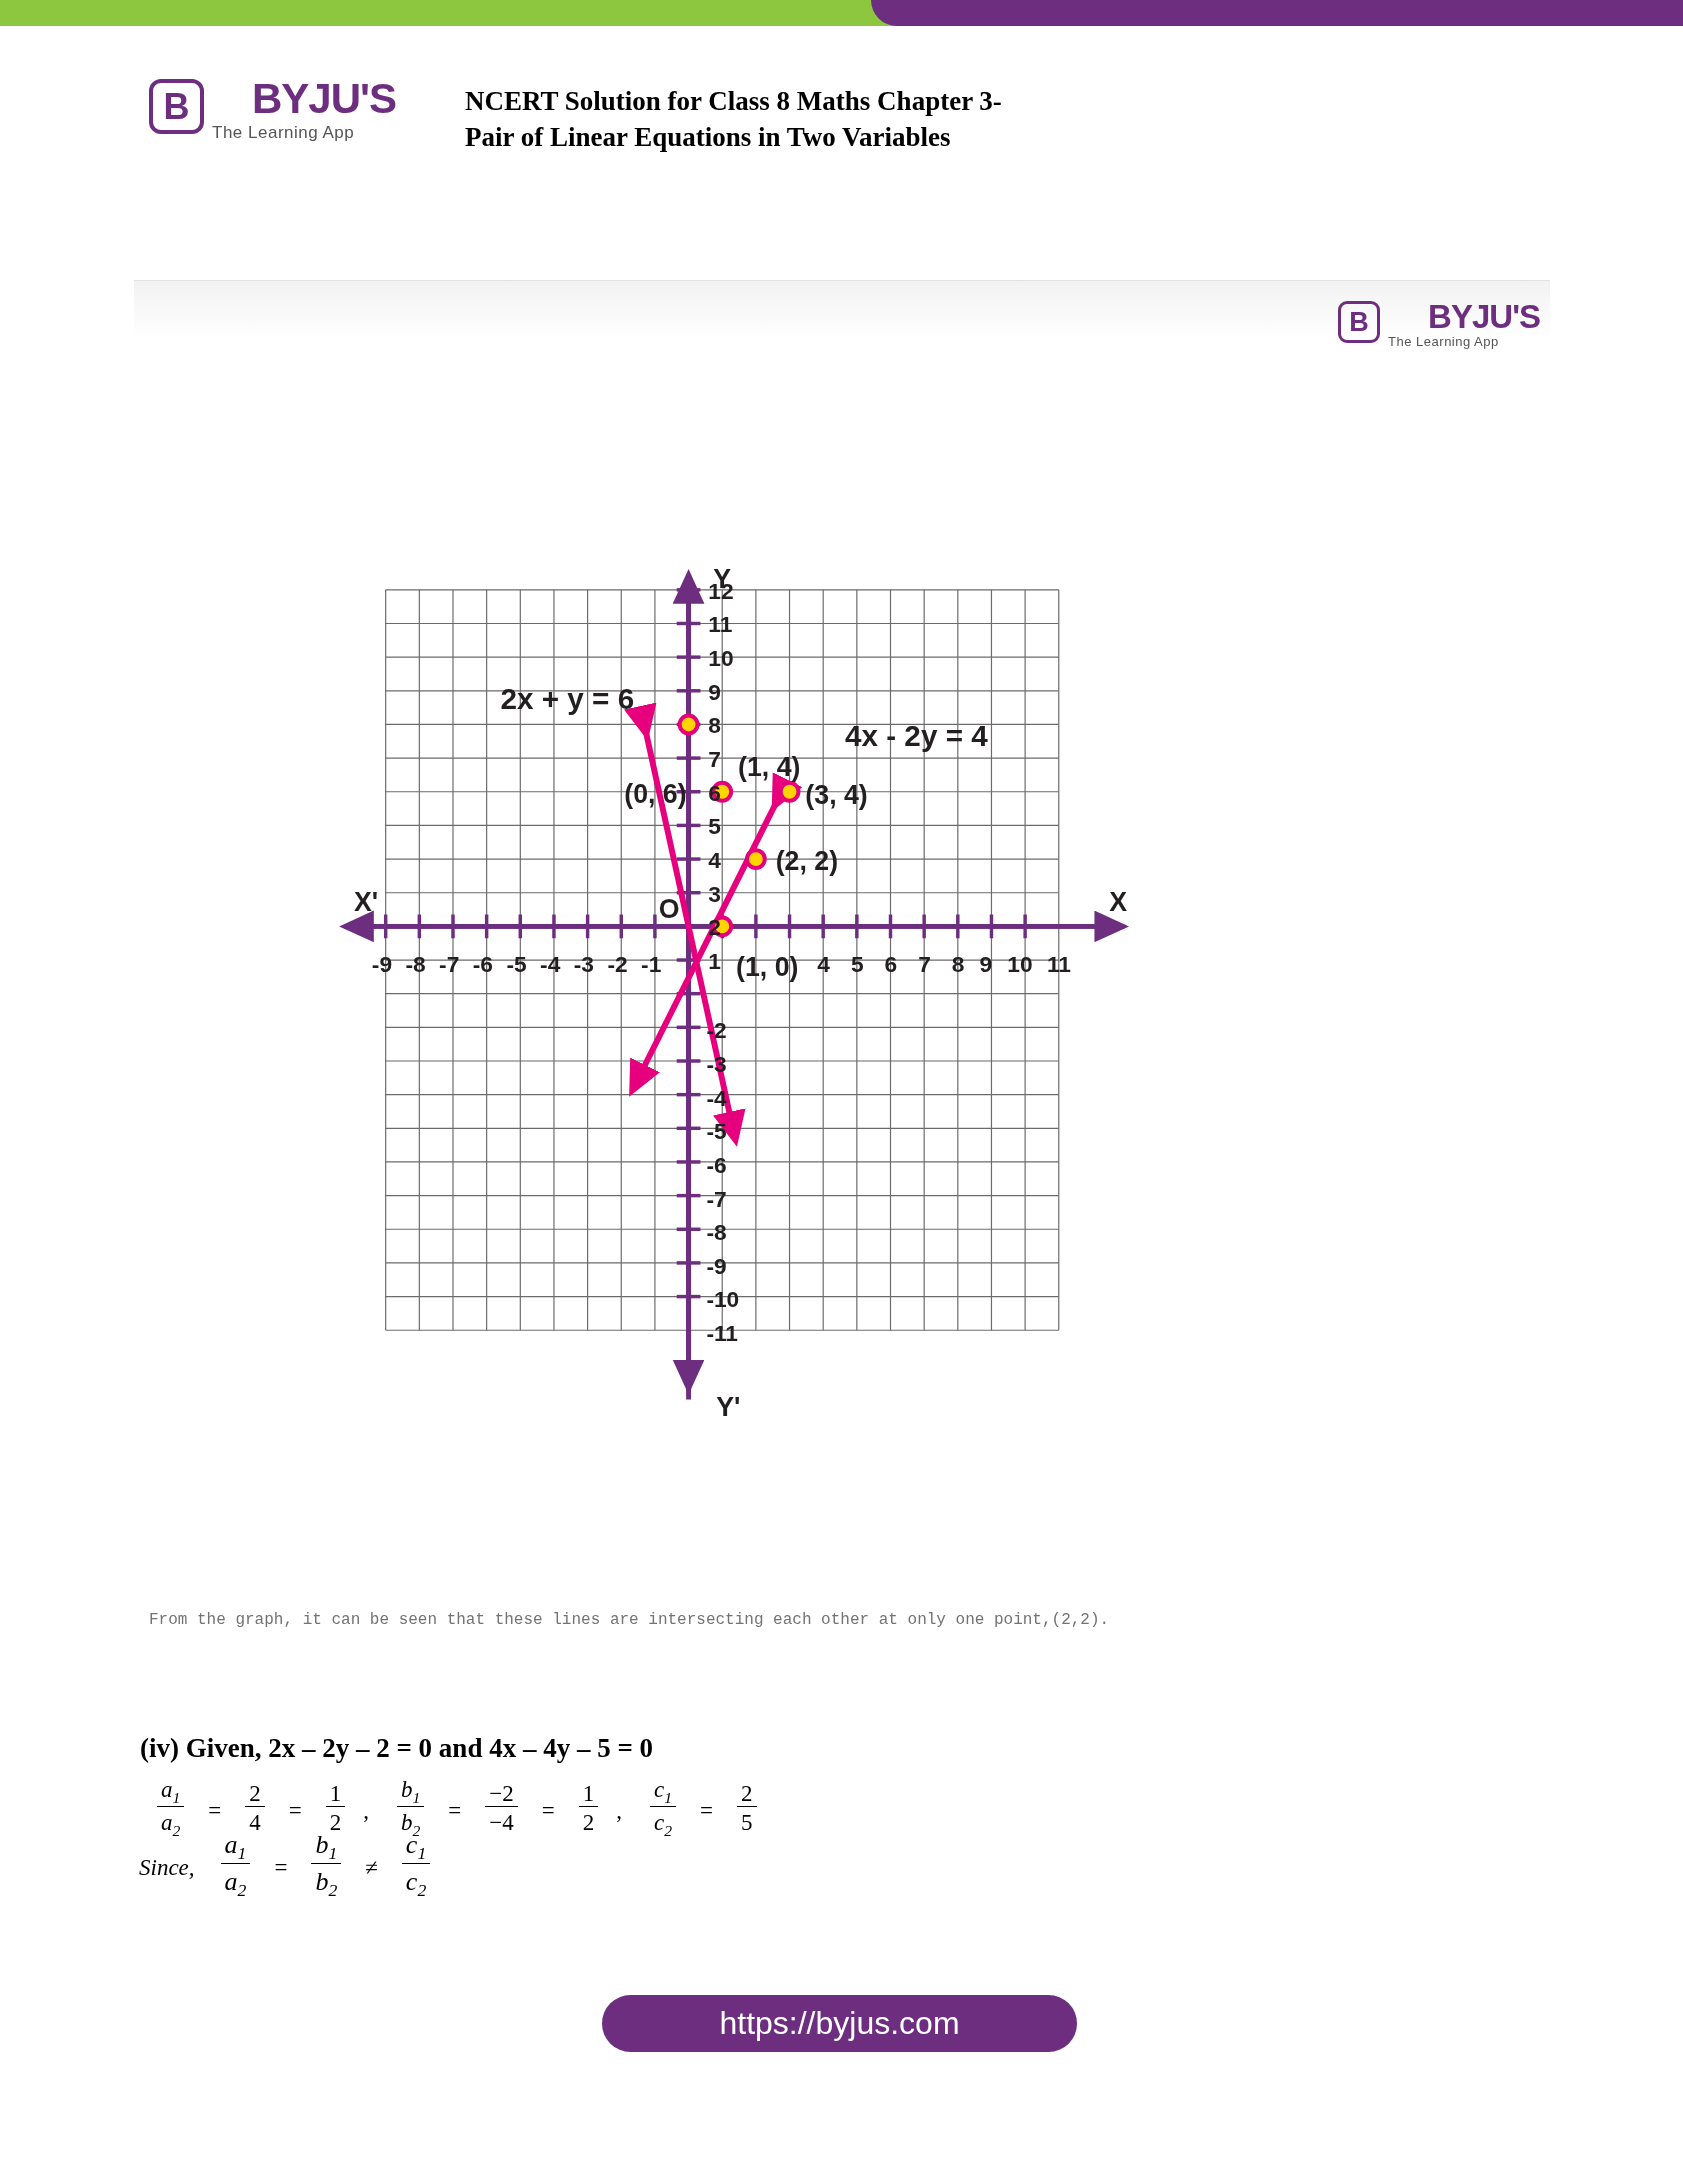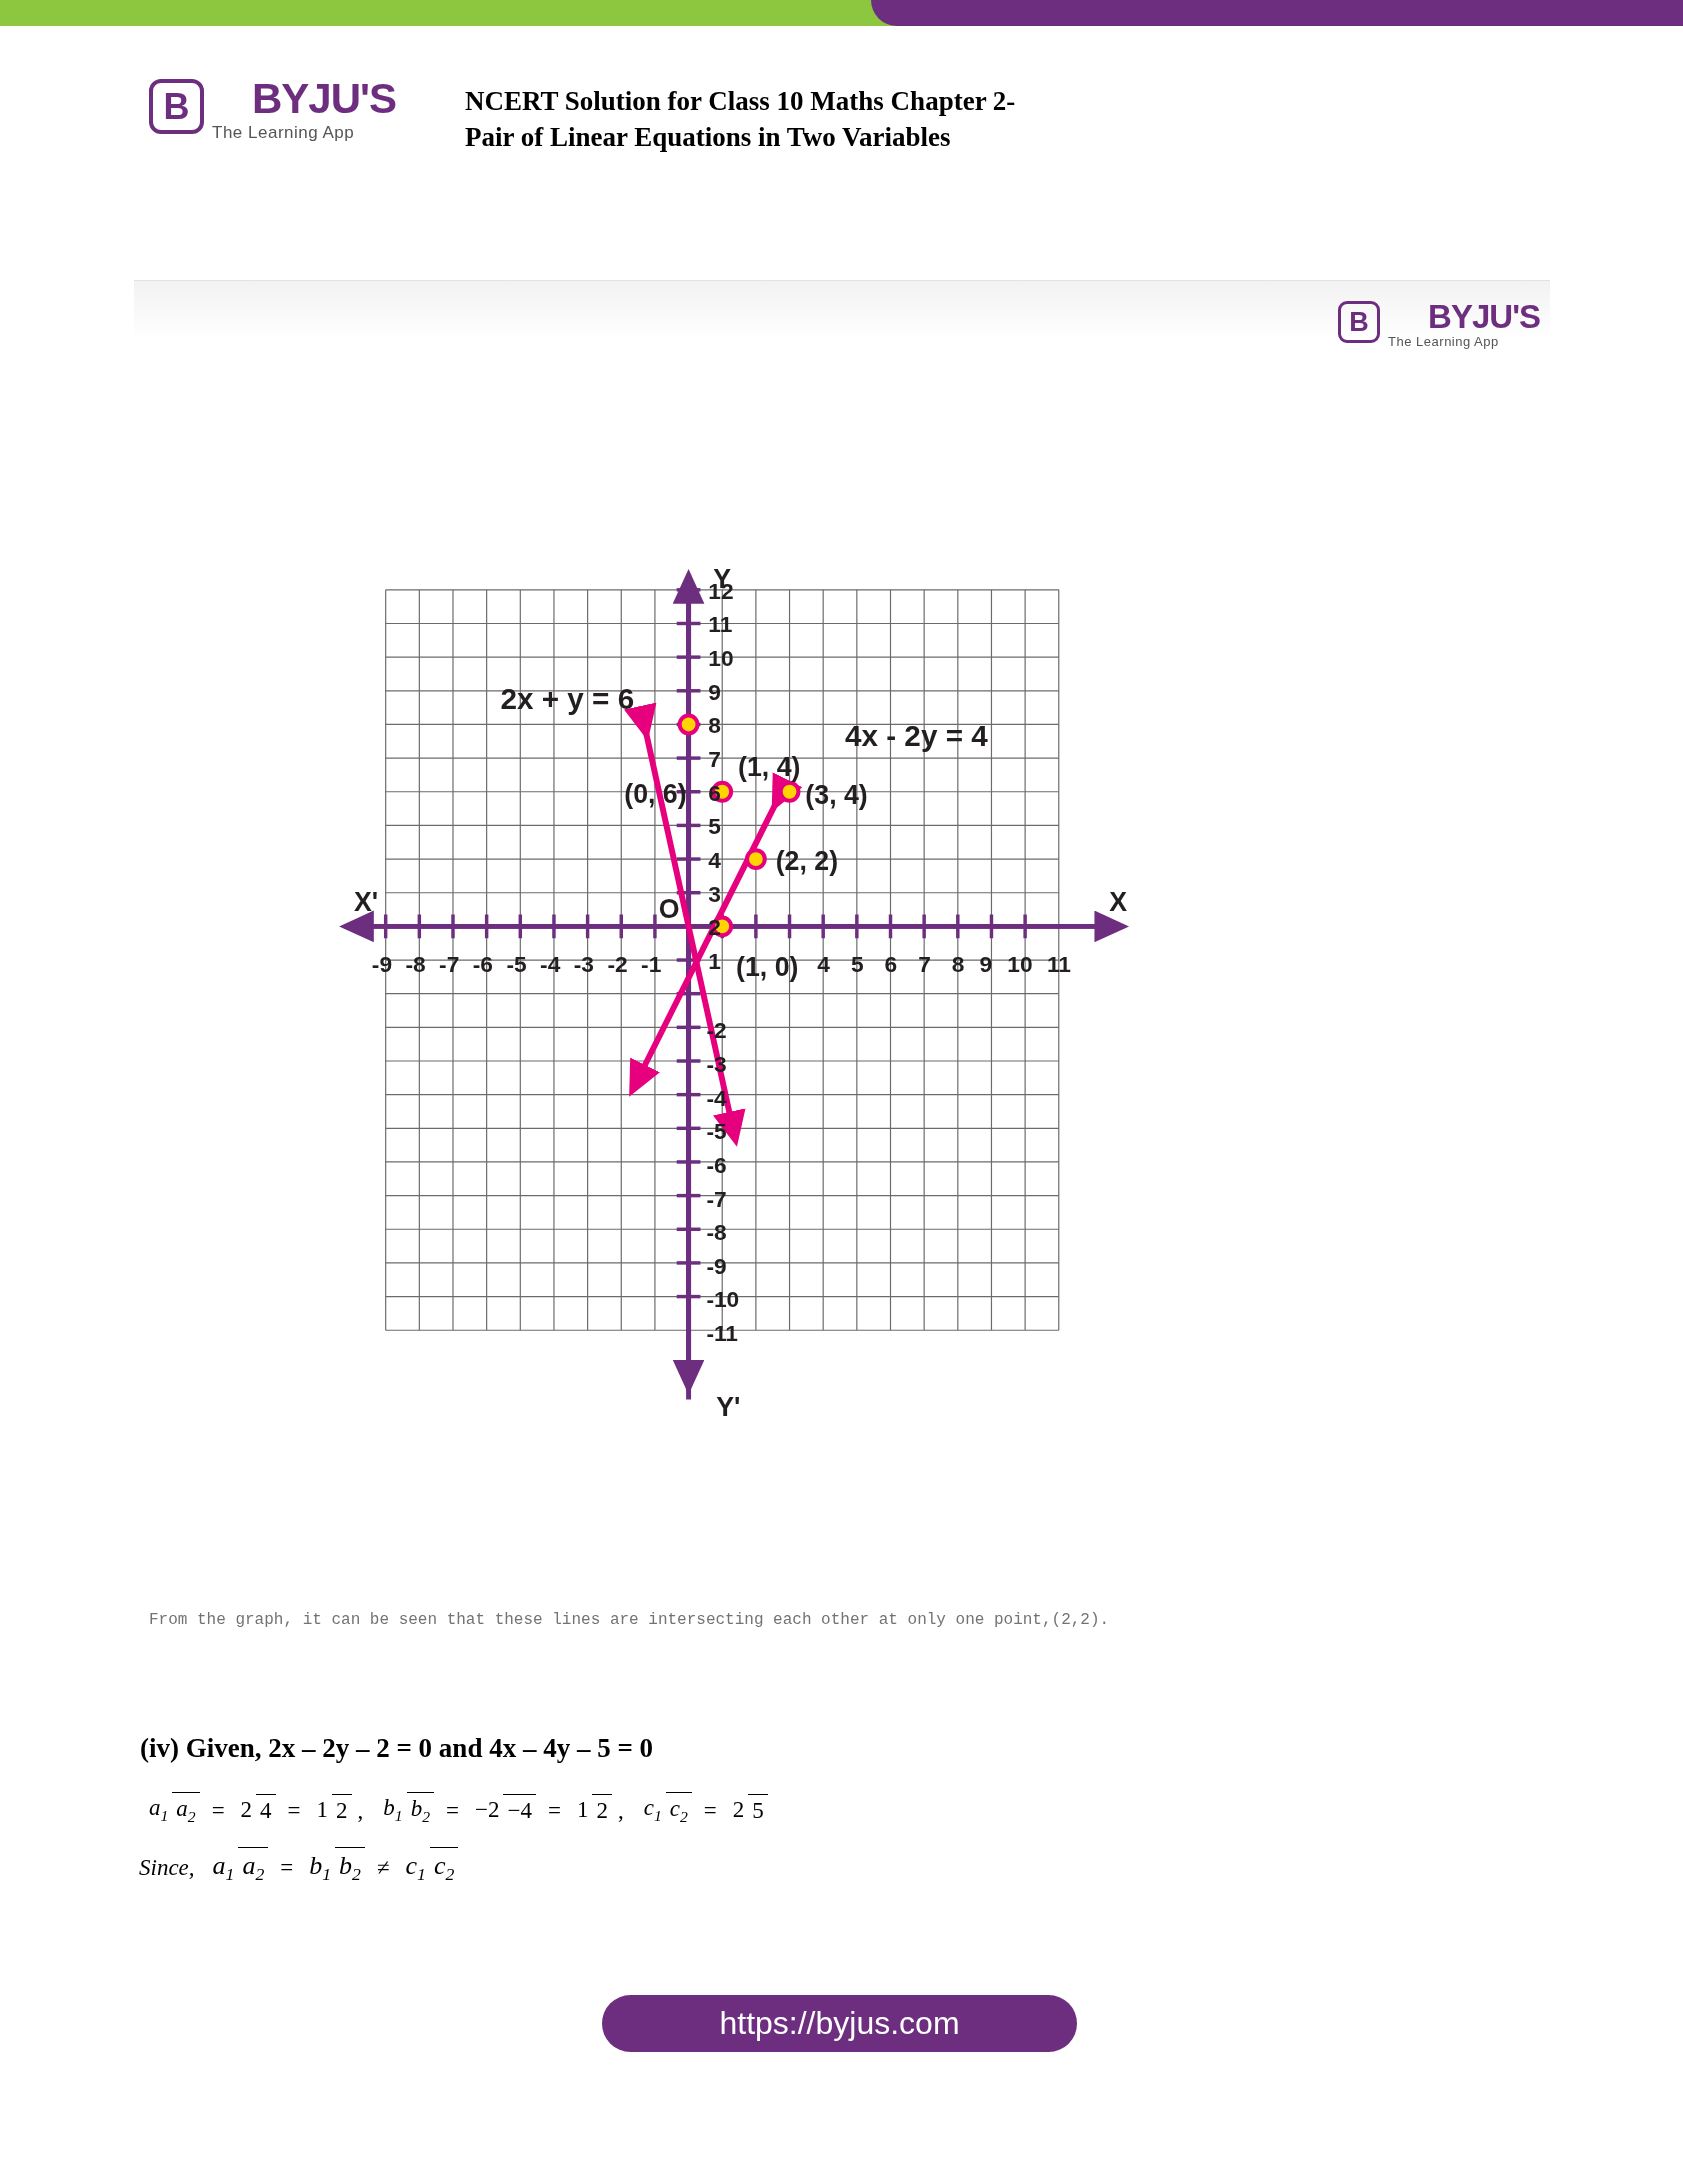--- a/index.html
+++ b/index.html
@@ -155,24 +155,25 @@
     font-size: 23px;
     color: #000;
   }
   .mrow {
     display: flex;
     align-items: center;
     height: 57px;
   }
   .frac {
     display: inline-flex;
+    flex-direction: column;
     align-items: center;
     justify-content: center;
     vertical-align: middle;
-    margin: 0 6px;
+    margin: 0 18px;
   }
   .frac .num {
     padding: 0 4px;
     line-height: 1.05;
   }
   .frac .den {
     padding: 4px 4px;
     line-height: 1.05;
     border-top: 1.5px solid #000;
     font-family: Liberation Serif, serif;
@@ -220,21 +221,21 @@
   <div class="logo">
     <div class="logo-mark">
       <span>B</span>
     </div>
     <div>
       <div class="logo-text-main">BYJU'S</div>
       <div class="logo-text-sub">The Learning App</div>
     </div>
   </div>
   <div class="doc-title">
-    <div>NCERT Solution for Class 10 Maths Chapter 2-</div>
+    <div>NCERT Solution for Class 8 Maths Chapter 3-</div>
     <div>Pair of Linear Equations in Two Variables</div>
   </div>
 </div>
 
 <div class="figure-panel">
 
   <div class="fig-logo">
     <div class="logo-mark">
       <span>B</span>
     </div>

